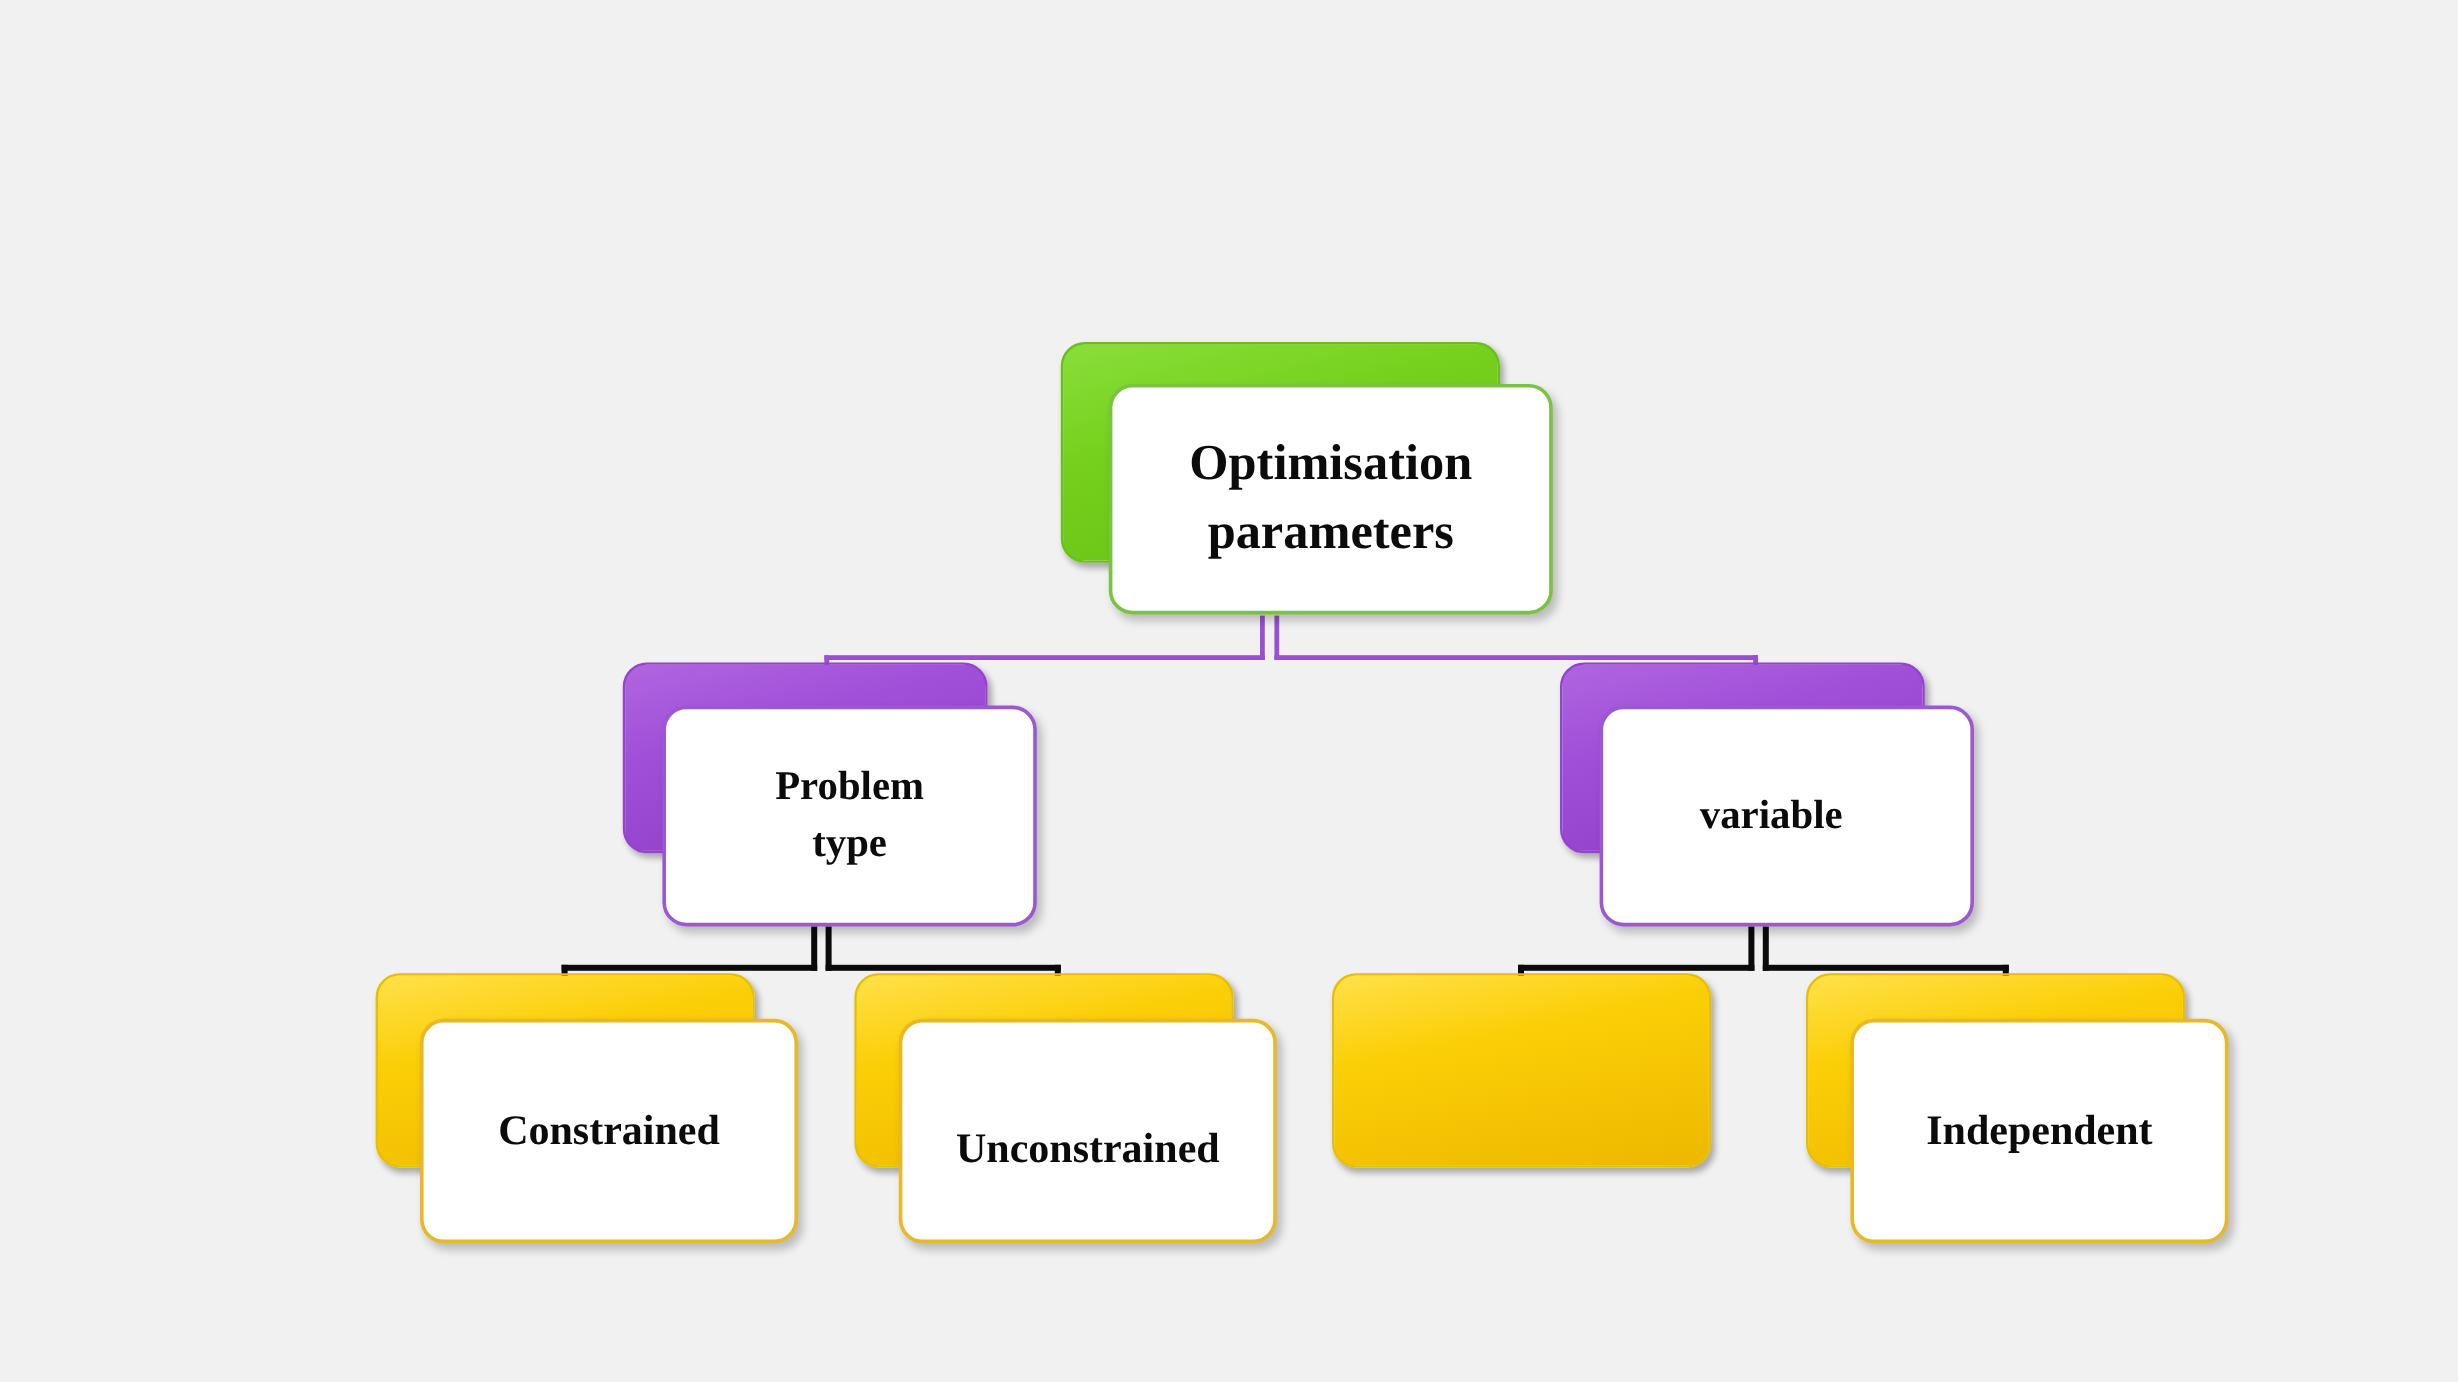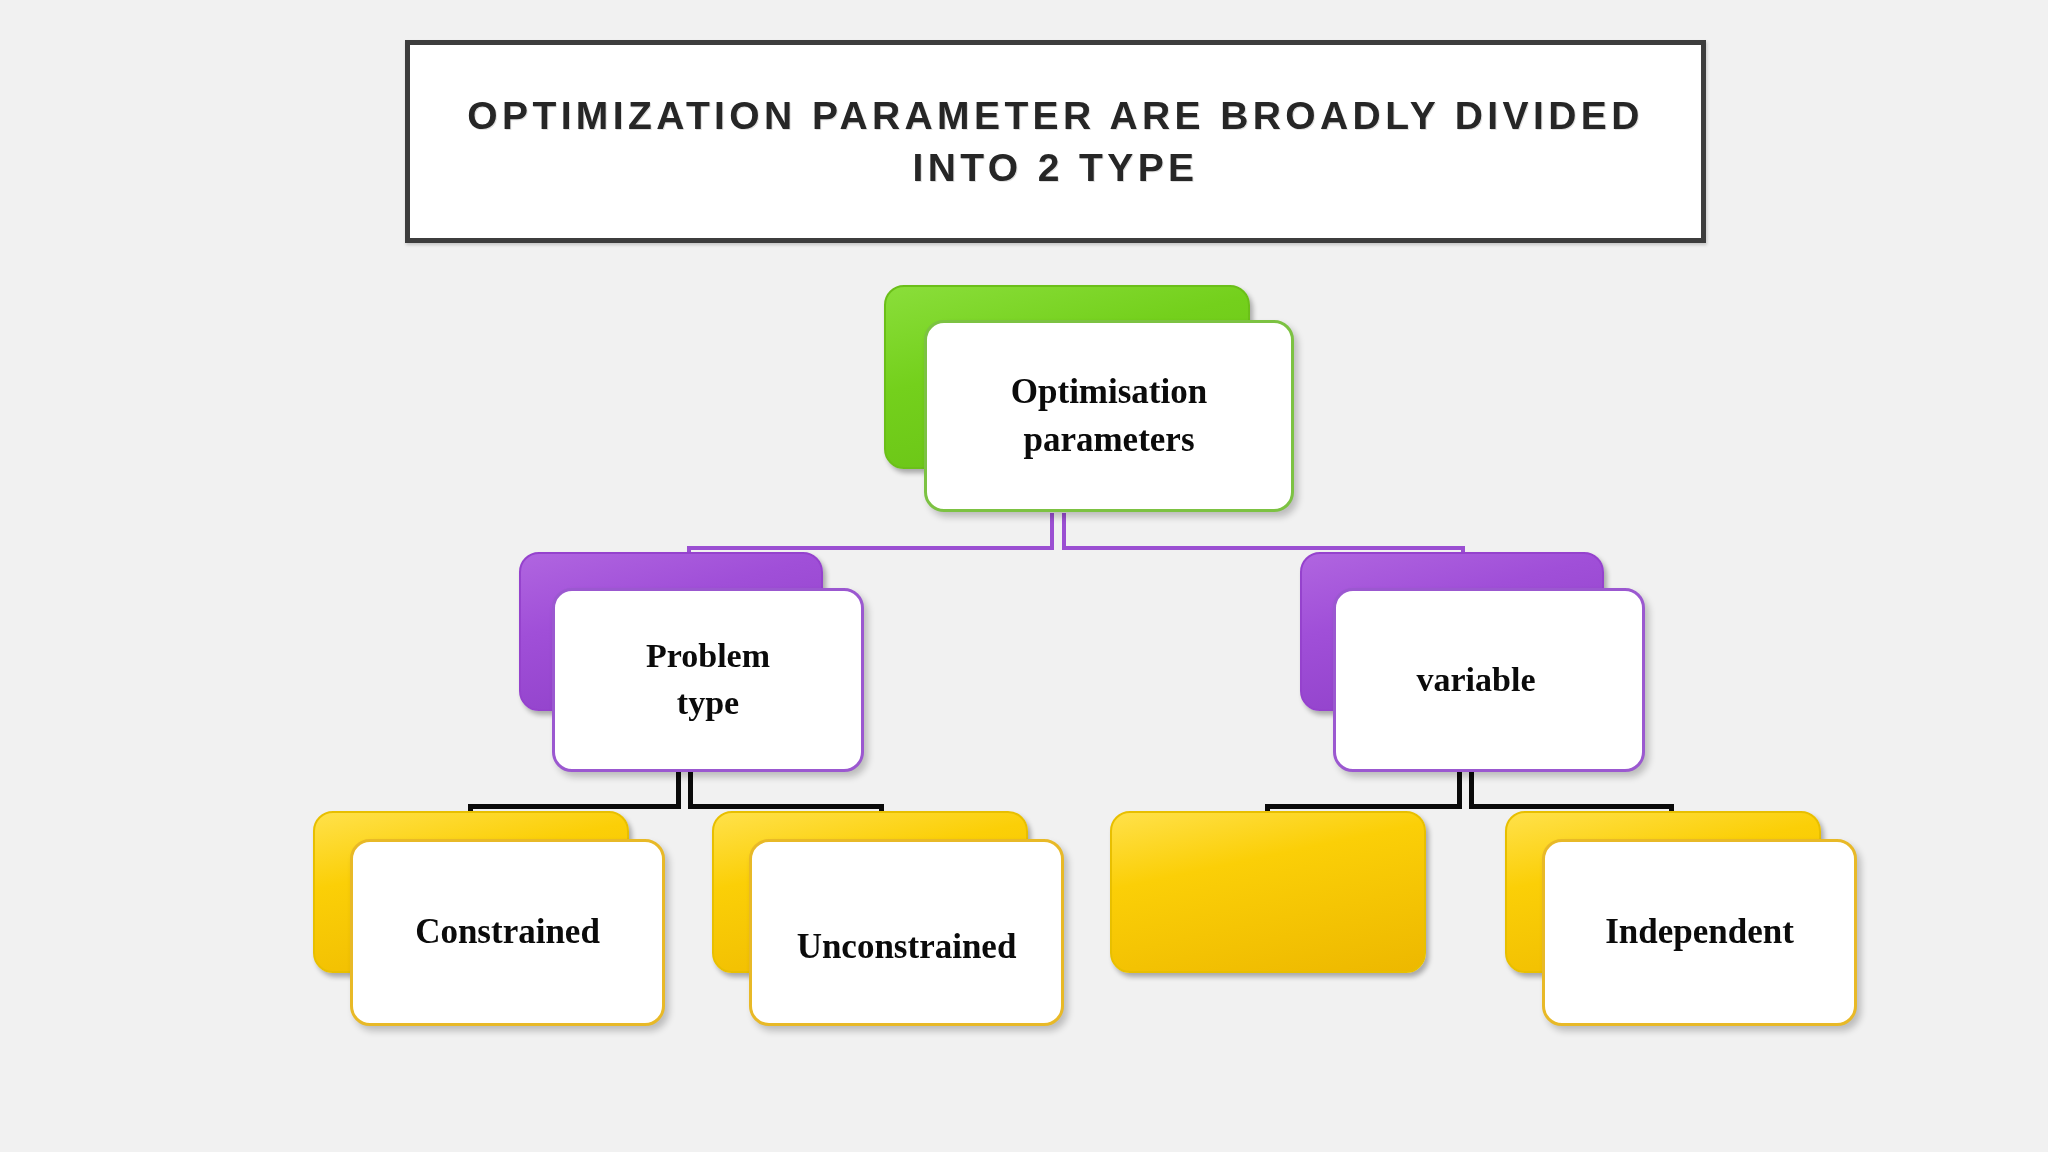--- a/index.html
+++ b/index.html
@@ -80,21 +80,21 @@
   #node-root .back {
     width: 362px; height: 180px;
     background: linear-gradient(165deg, #8ade3a 0%, #74d01c 38%, #66bf14 100%);
     border: 2px solid #6bbf19;
   }
   #node-root .front {
     left: 40px; top: 35px;
     width: 370px; height: 192px;
     border: 3px solid #7cc242;
   }
-  #node-root .label { font-size: 35px; }
+  #node-root .label { font-size: 42px; }
 
   
   .node-purple .back {
     background: linear-gradient(165deg, #b065e0 0%, #a04fd8 35%, #8b3cc4 100%);
     border: 2px solid #9542cd;
   }
   .node-purple .front { border: 3px solid #9b58d0; }
   .node-purple .label { font-size: 34px; }
 
   #node-problem { left: 519px; top: 552px; width: 345px; height: 220px; }
@@ -112,42 +112,39 @@
   }
   .node-yellow .front { border: 3px solid #e8b927; }
   .node-yellow .label { font-size: 35px; }
 
   #node-constrained   { left: 313px;  top: 811px; width: 352px; height: 225px; }
   #node-unconstrained { left: 712px;  top: 811px; width: 352px; height: 225px; }
   #node-dependent     { left: 1110px; top: 811px; width: 352px; height: 225px; }
   #node-independent   { left: 1505px; top: 811px; width: 352px; height: 225px; text-decoration: underline; }
 
   .node-yellow .back  { width: 312px; height: 158px; }
-  .node-yellow .front { left: 37px; top: 28px; width: 315px; height: 187px; }
+  .node-yellow .front { left: 37px; top: 38px; width: 315px; height: 187px; }
 
   
   #node-constrained   .front { align-items: center; }
   #node-unconstrained .front { align-items: flex-end; padding-bottom: 52px; }
   #node-dependent     .front { align-items: center; }
   #node-independent   .front { align-items: center; }
   #node-variable      .front { justify-content: center; padding-right: 26px; }
 
   
   .conn { position: absolute; }
   .conn.purple { background: #9b4fd2; }
   .conn.black  { background: #0a0a0a; }
 </style>
 </head>
 <body>
 
 <div id="canvas">
 
-  <div class="title-box">
-    <div class="title-text">OPTIMIZATION PARAMETER ARE BROADLY DIVIDED INTO 2 TYPE</div>
-  </div>
 
   <div class="conn purple" style="left:1050px; top:513px; width:4px;  height:37px;"></div>
   <div class="conn purple" style="left:1062px; top:513px; width:4px;  height:37px;"></div>
 
   <div class="conn purple" style="left:687px;  top:546px; width:367px; height:4px;"></div>
   <div class="conn purple" style="left:1062px; top:546px; width:403px; height:4px;"></div>
 
   <div class="conn purple" style="left:687px;  top:546px; width:4px;  height:24px;"></div>
   <div class="conn purple" style="left:1461px; top:546px; width:4px;  height:24px;"></div>
 

